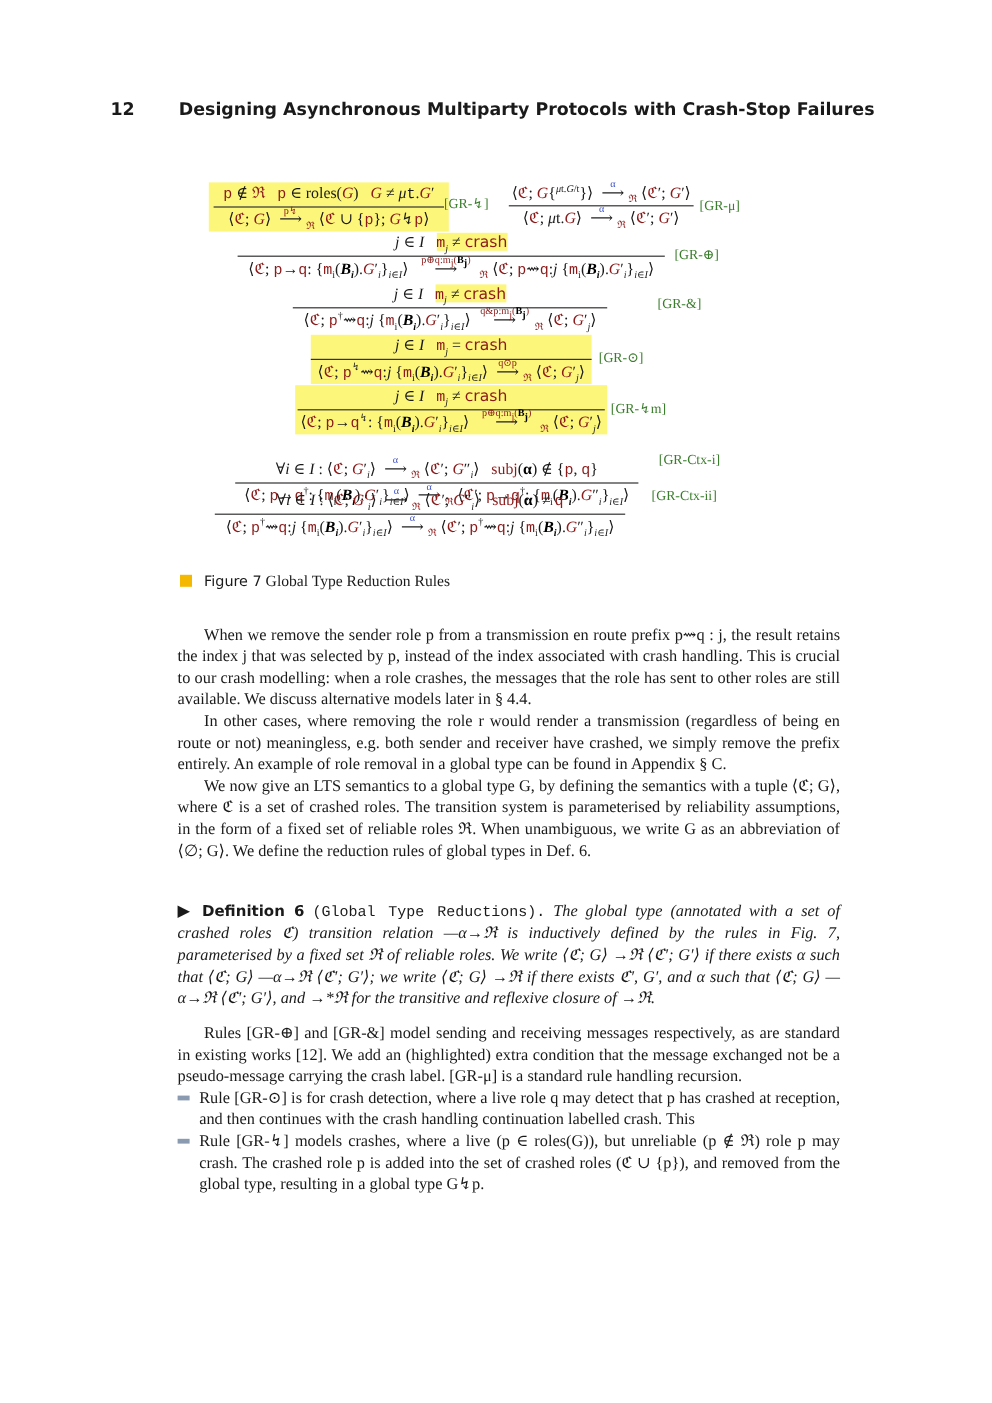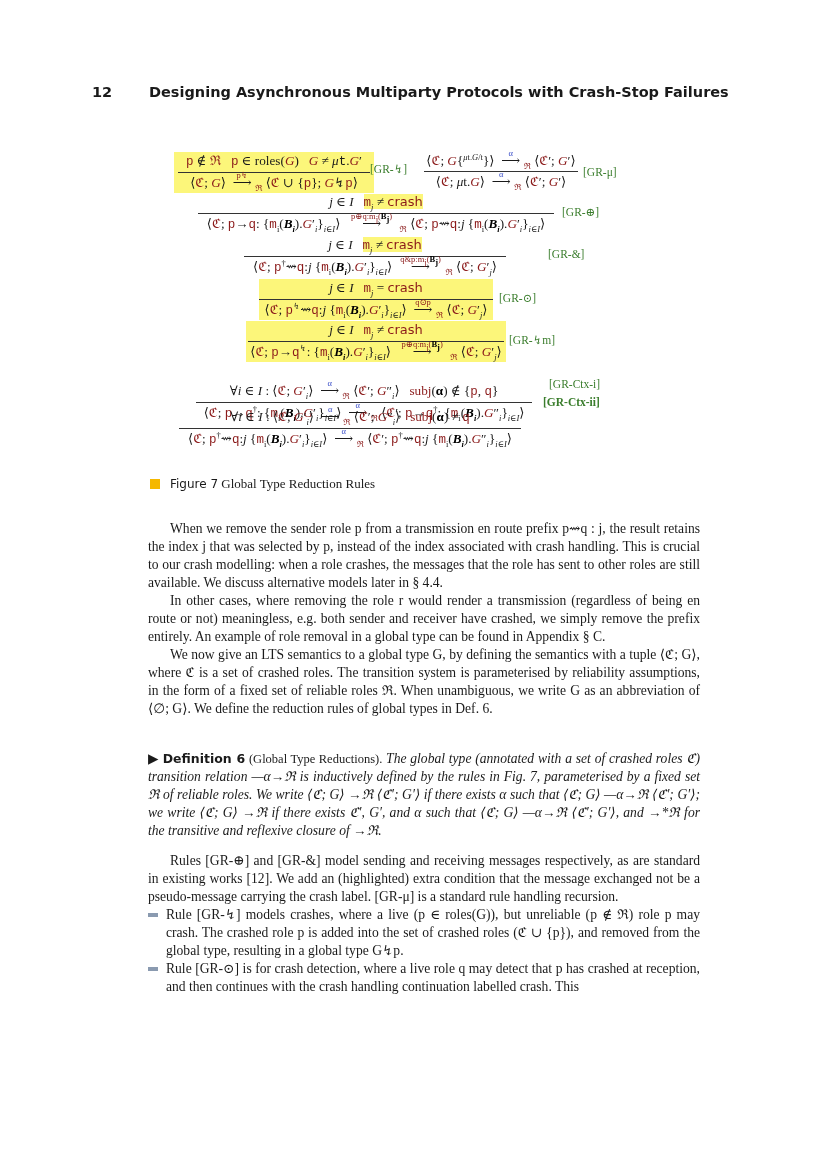--- a/index.html
+++ b/index.html
@@ -27,21 +27,21 @@
   .arr .ov.b { color: #3b4fc8; }
 
   .caption { position: absolute; top: 476px; left: 150px; font-size: 13px; white-space: nowrap; }
   .caption .sq { display: inline-block; width: 10px; height: 10px; background: #f5b800; margin-right: 10px; vertical-align: -1px; }
   .caption .fl { font-family: "DejaVu Sans", sans-serif; font-weight: normal; font-size: 12px; }
 
   .body { position: absolute; left: 148px; width: 552px; font-size: 13.6px; line-height: 18px; text-align: justify; }
   .body p { margin: 0; text-indent: 22px; }
   .body .noind { text-indent: 0; }
   .def-h { font-family: "DejaVu Sans", sans-serif; font-weight: bold; font-size: 12.5px; margin-top: 48px; }
-  .def-n { font-family: Liberation Serif, serif; font-size: 12.5px; }
+  .def-n { font-family: Liberation Mono, monospace; font-size: 12.5px; }
   ul.bl { list-style: none; padding: 0; margin: 0; }
   ul.bl li { position: relative; padding-left: 18px; }
   ul.bl li .bullet { position: absolute; left: 0; top: 7px; width: 10px; height: 4px; background: #8a9ab0; }
 </style>
 </head>
 <body>
 
 <div class="header">
   <span class="pnum">12</span>
   <span class="rtitle">Designing Asynchronous Multiparty Protocols with Crash-Stop Failures</span>
@@ -96,37 +96,37 @@
     <div class="bar"></div>
     <span class="concl">⟨<span class="r">ℭ</span>; <span class="r mono">p</span>→<span class="r mono">q</span><sup>†</sup>: {<span class="mono r">m</span><sub>i</sub>(<span class="it blu">B<sub>i</sub></span>).<span class="it r">G</span>′<sub class="it">i</sub>}<sub class="it">i∈I</sub>⟩ <span class="arr"><span class="ov b">α</span>⟶</span><sub class="r">ℜ</sub> ⟨<span class="r">ℭ</span>′; <span class="r mono">p</span>→<span class="r mono">q</span><sup>†</sup>: {<span class="mono r">m</span><sub>i</sub>(<span class="it blu">B<sub>i</sub></span>).<span class="it r">G</span>″<sub class="it">i</sub>}<sub class="it">i∈I</sub>⟩</span>
   </div>
   <span class="lbl" style="left:538px; top:378px;margin-left:11px;">[GR-Ctx-i]</span>
 
   <div class="rule" style="left:179px; top:408px; width:342px;">
     <span class="prem">∀<span class="it">i</span> ∈ <span class="it">I</span> : ⟨<span class="r">ℭ</span>; <span class="it r">G</span>′<sub class="it">i</sub>⟩ <span class="arr"><span class="ov b">α</span>⟶</span><sub class="r">ℜ</sub> ⟨<span class="r">ℭ</span>′; <span class="it r">G</span>″<sub class="it">i</sub>⟩&nbsp;&nbsp;&nbsp;<span class="r">subj</span>(<span class="blu">α</span>) ≠ <span class="r mono">q</span></span>
     <div class="bar"></div>
     <span class="concl">⟨<span class="r">ℭ</span>; <span class="r mono">p</span><sup>†</sup>⇝<span class="r mono">q</span>:<span class="it">j</span> {<span class="mono r">m</span><sub>i</sub>(<span class="it blu">B<sub>i</sub></span>).<span class="it r">G</span>′<sub class="it">i</sub>}<sub class="it">i∈I</sub>⟩ <span class="arr"><span class="ov b">α</span>⟶</span><sub class="r">ℜ</sub> ⟨<span class="r">ℭ</span>′; <span class="r mono">p</span><sup>†</sup>⇝<span class="r mono">q</span>:<span class="it">j</span> {<span class="mono r">m</span><sub>i</sub>(<span class="it blu">B<sub>i</sub></span>).<span class="it r">G</span>″<sub class="it">i</sub>}<sub class="it">i∈I</sub>⟩</span>
   </div>
-  <span class="lbl" style="left:543px; top:396px;font-weight:bold;">[GR-Ctx-ii]</span>
+  <span class="lbl" style="left:543px; top:408px;">[GR-Ctx-ii]</span>
 </div>
 
 <div class="caption">
   <span class="sq"></span><span class="fl">Figure 7</span>
   <span>Global Type Reduction Rules</span>
 </div>
 
 <div class="body" style="top:520px;">
   <p>When we remove the sender role p from a transmission en route prefix p⇝q : j, the result retains the index j that was selected by p, instead of the index associated with crash handling. This is crucial to our crash modelling: when a role crashes, the messages that the role has sent to other roles are still available. We discuss alternative models later in § 4.4.</p>
   <p>In other cases, where removing the role r would render a transmission (regardless of being en route or not) meaningless, e.g. both sender and receiver have crashed, we simply remove the prefix entirely. An example of role removal in a global type can be found in Appendix § C.</p>
   <p>We now give an LTS semantics to a global type G, by defining the semantics with a tuple ⟨ℭ; G⟩, where ℭ is a set of crashed roles. The transition system is parameterised by reliability assumptions, in the form of a fixed set of reliable roles ℜ. When unambiguous, we write G as an abbreviation of ⟨∅; G⟩. We define the reduction rules of global types in Def. 6.</p>
 </div>
 
 <div class="body" style="top:750px;">
   <p class="noind"><span>▶ </span><span class="def-h">Definition 6</span> <span class="def-n">(Global Type Reductions).</span> <span class="it">The global type (annotated with a set of crashed roles ℭ) transition relation —α→ℜ is inductively defined by the rules in Fig. 7, parameterised by a fixed set ℜ of reliable roles. We write ⟨ℭ; G⟩ →ℜ ⟨ℭ′; G′⟩ if there exists α such that ⟨ℭ; G⟩ —α→ℜ ⟨ℭ′; G′⟩; we write ⟨ℭ; G⟩ →ℜ if there exists ℭ′, G′, and α such that ⟨ℭ; G⟩ —α→ℜ ⟨ℭ′; G′⟩, and →*ℜ for the transitive and reflexive closure of →ℜ.</span></p>
 </div>
 
 <div class="body" style="top:852px;">
   <p>Rules [GR-⊕] and [GR-&amp;] model sending and receiving messages respectively, as are standard in existing works [12]. We add an (highlighted) extra condition that the message exchanged not be a pseudo-message carrying the crash label. [GR-μ] is a standard rule handling recursion.</p>
   <ul class="bl">
+    <li><span class="bullet"></span><span>Rule [GR-⊙] is for crash detection, where a live role q may detect that p has crashed at reception, and then continues with the crash handling continuation labelled crash. This</span></li>
     <li><span class="bullet"></span><span>Rule [GR-↯] models crashes, where a live (p ∈ roles(G)), but unreliable (p ∉ ℜ) role p may crash. The crashed role p is added into the set of crashed roles (ℭ ∪ {p}), and removed from the global type, resulting in a global type G↯p.</span></li>
-    <li><span class="bullet"></span><span>Rule [GR-⊙] is for crash detection, where a live role q may detect that p has crashed at reception, and then continues with the crash handling continuation labelled crash. This</span></li>
   </ul>
 </div>
 
 </body></html>

